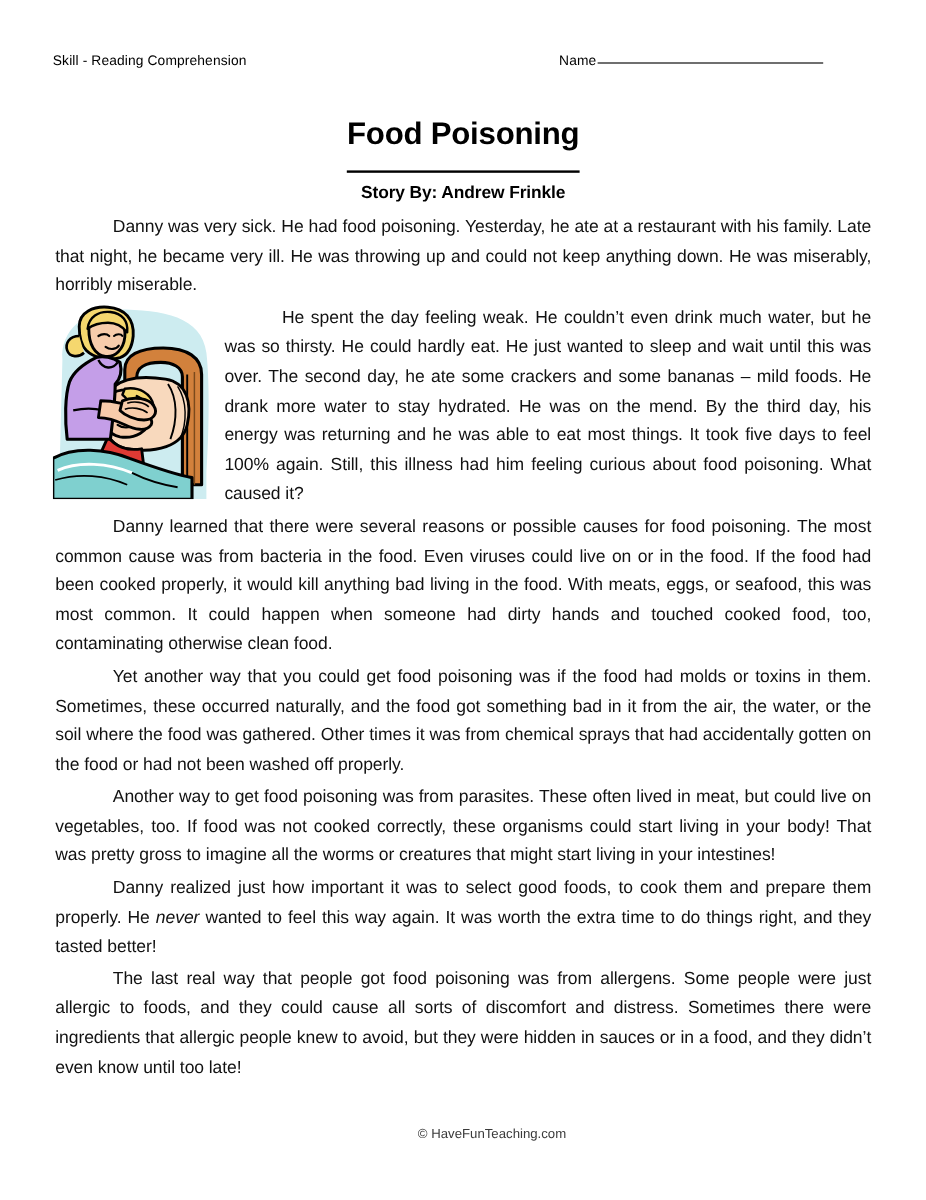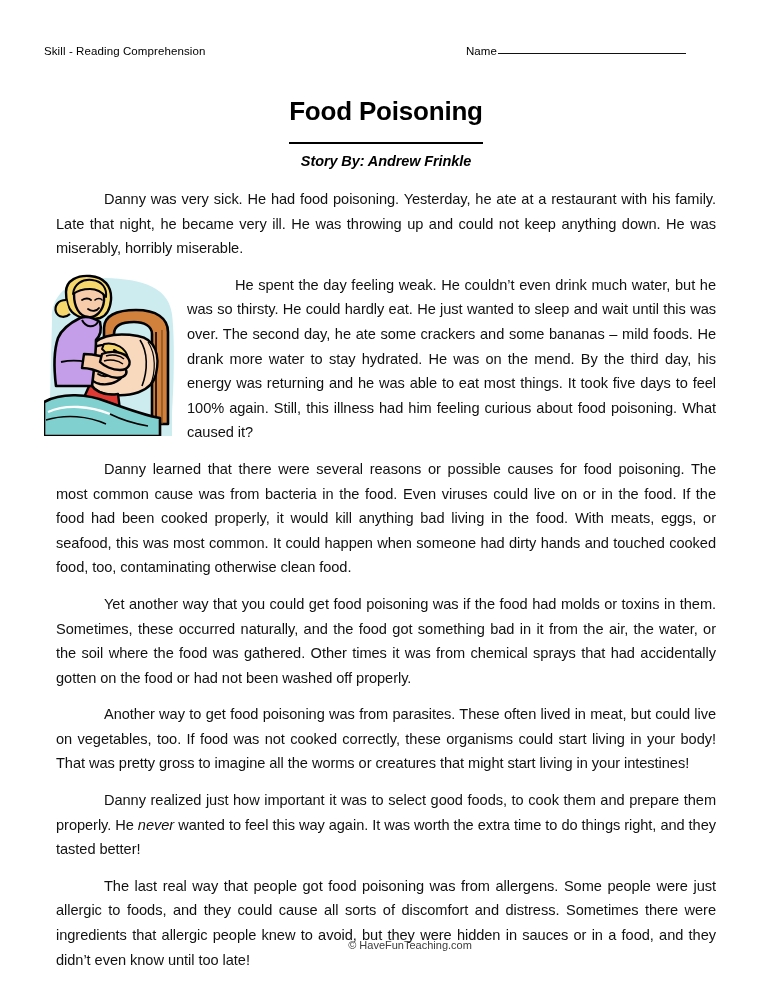--- a/index.html
+++ b/index.html
@@ -77,39 +77,38 @@
     display: inline-block;
     border-bottom: 2.2px solid #000;
     padding-bottom: 16px;
   }
   .doc-byline {
     margin-top: 8px;
     font-size: 14.5px;
     font-weight: bold;
     line-height: 18px;
     letter-spacing: -0.1px;
-    font-style: italic;
   }
 
   
   .story {
     position: absolute;
     left: 44px;
     top: 175px;
     width: 684px;
     font-size: 14.6px;
     line-height: 24.6px;
     text-align: justify;
     text-justify: inter-word;
     letter-spacing: -0.05px;
     word-spacing: 0px;
     color: #111;
   }
   .story p {
-    margin: 12px;
+    margin: 2px;
     text-indent: 48px;
   }
   .story em { font-style: italic; }
 
   
   .illus {
     float: left;
     width: 133px;
     height: 162px;
     margin: 1px 10px 2px 0px;

